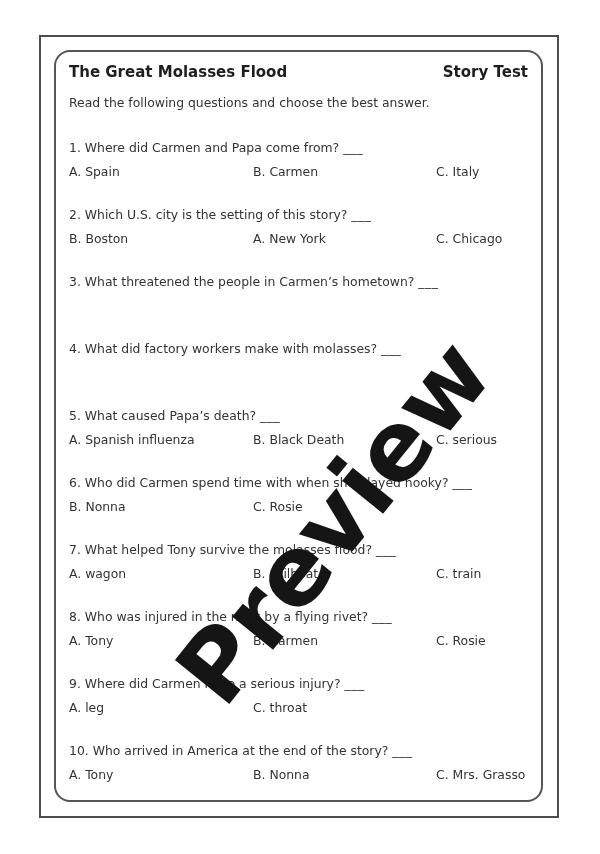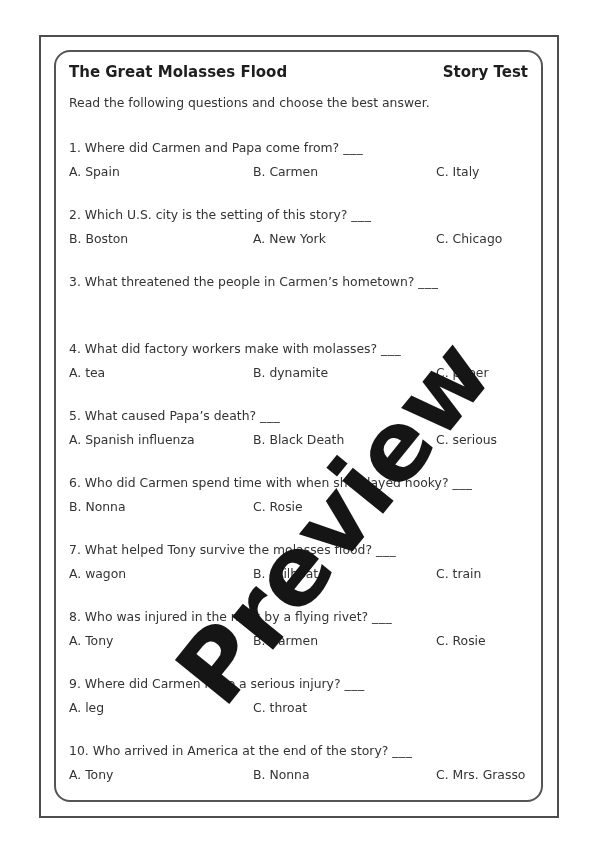--- a/index.html
+++ b/index.html
@@ -150,25 +150,20 @@
           <span class="blank">___</span>
         </div>
       </div>
 
       <div class="q-block">
         <div class="q-line">
           <span>4.</span>
           <span>What did factory workers make with molasses?</span>
           <span class="blank">___</span>
         </div>
-        <div class="options">
-          <span>A. tea</span>
-          <span>B. dynamite</span>
-          <span>C. paper</span>
-        </div>
       </div>
 
       <div class="q-block">
         <div class="q-line">
           <span>5.</span>
           <span>What caused Papa’s death?</span>
           <span class="blank">___</span>
         </div>
         <div class="options">
           <span>A. Spanish influenza</span>

